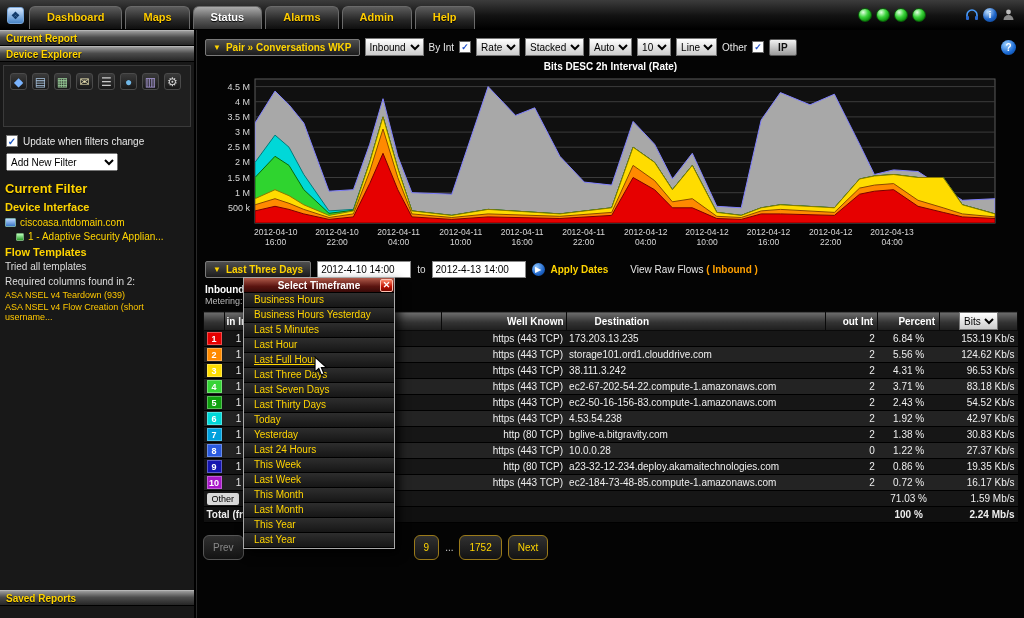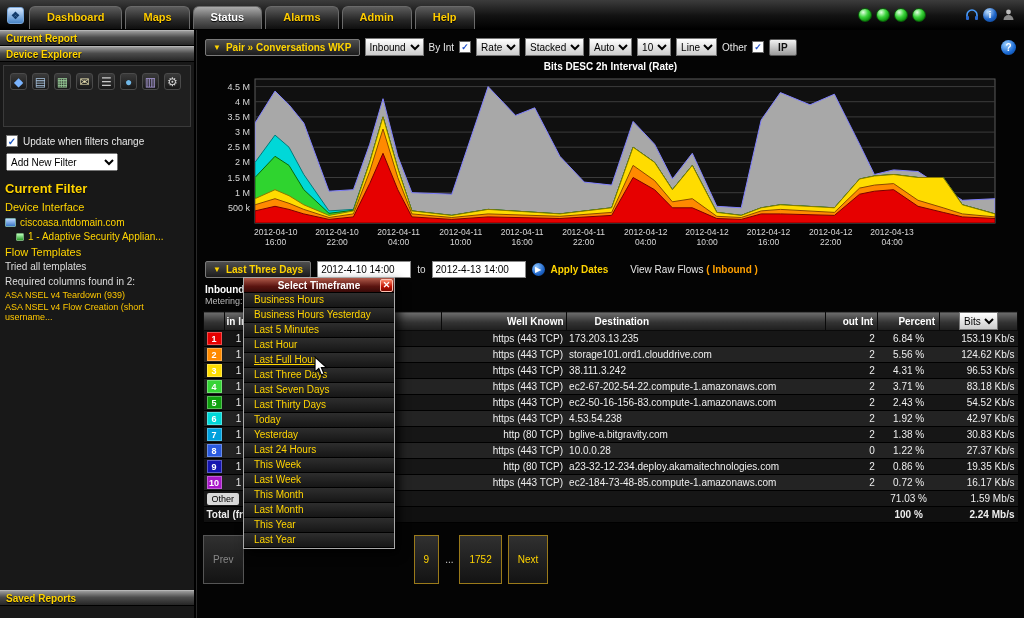--- a/index.html
+++ b/index.html
@@ -26,21 +26,21 @@
   .sidebar{width:196px;flex:0 0 196px;background:#181818;border-right:2px solid #000;display:flex;flex-direction:column;font-size:10px}
   .sbar{height:16px;line-height:15px;padding-left:6px;font-size:10px;font-weight:bold;color:#ffd400;background:linear-gradient(#9d9d9d,#4c4c4c 45%,#262626);border-top:1px solid #b5b5b5;border-bottom:1px solid #000;cursor:pointer;text-shadow:0 1px 1px #000}
   .icon-strip{display:flex;flex-wrap:wrap;gap:5px;align-content:flex-start;padding:7px 6px;border:1px solid #3a3a3a;margin:3px;min-height:62px;background:#1f1f1f}
   .sicon{width:17px;height:17px;display:flex;align-items:center;justify-content:center;font-size:12px;border-radius:3px;background:linear-gradient(#3a3a3a,#181818);border:1px solid #4a4a4a;cursor:pointer}
   .report-row{display:flex;align-items:center;gap:5px;padding:8px 6px 2px;color:#e8e8e8}
   .report-row input{width:106px;height:16px;font-size:10px;border:1px solid #888;background:#fff;color:#000;padding:0 3px}
   .cb-row{display:flex;gap:5px;align-items:center;padding:5px 6px;color:#e8e8e8}
   .checkbox{width:12px;height:12px;background:#fff;border:1px solid #777;color:#1a56c4;font-size:10px;line-height:11px;text-align:center;font-weight:bold;cursor:pointer}
   .filter-select{margin:1px 6px 2px;width:112px;font-size:10px;height:18px}
   .cf-title{color:#ffd400;font-weight:bold;font-size:13px;padding:8px 5px 2px;text-shadow:0 1px 1px #000}
-  .cf-sub{color:#ffd400;font-weight:normal;font-size:11px;padding:3px 5px 1px}
+  .cf-sub{color:#ffd400;font-weight:bold;font-size:11px;padding:3px 5px 1px}
   .dev-row{display:flex;gap:4px;align-items:center;color:#ffd400;padding:3px 5px 1px;font-size:10px;cursor:pointer}
   .dev-icon{width:11px;height:9px;background:linear-gradient(#bcd8ff,#3a78c8);border:1px solid #7aa;border-radius:1px}
   .if-icon{width:8px;height:8px;background:linear-gradient(#b8ffb8,#2a9a2a);border:1px solid #7a7;border-radius:1px}
   .dev-sub{display:flex;gap:4px;align-items:center;color:#ffd400;padding:2px 5px 1px 16px;font-size:10px;cursor:pointer}
   .cf-text{color:#ddd;padding:2px 5px;font-size:10px}
   .cf-link{color:#ffc800;padding:1px 5px;font-size:9px;cursor:pointer}
   .saved-bar{margin-top:auto;margin-bottom:12px}
 
   
   .main{flex:1;position:relative;background:#040404;overflow:hidden;border-left:1px solid #2a2a2a}
@@ -79,21 +79,21 @@
   .c-wk{text-align:right;color:#ffd400}
   .c-dest{color:#ffd400;cursor:pointer}
   .c-out{text-align:right;padding-right:18px}
   .c-pct{text-align:center}
   .c-bits{text-align:right}
   .other-chip{display:inline-block;background:#d8d8d8;color:#000;border-radius:2px;padding:0 5px;font-size:9px;line-height:12px;margin-right:4px}
   tr.totalrow td{font-weight:bold;border-top:1px solid #666;background:#101010}
   th select{font-size:9px;height:15px}
 
   .pagination{display:flex;gap:6px;align-items:center;margin:12px 6px;font-size:10px}
-  .pgbtn{background:linear-gradient(#303030,#131313);border:1px solid #9a7a1a;color:#ffd400;padding:18px 9px;border-radius:0;font-size:10px;cursor:pointer}
+  .pgbtn{background:linear-gradient(#303030,#131313);border:1px solid #9a7a1a;color:#ffd400;padding:6px 9px;border-radius:6px;font-size:10px;cursor:pointer}
   .pgbtn.disabled{color:#888;border-color:#555;cursor:default}
   .pg-ellipsis{color:#ccc}
   .pg-spacer{width:158px}
 
   
   .popup{position:absolute;left:46px;top:247px;width:152px;background:#111;border:1px solid #a8a8a8;box-shadow:4px 5px 9px rgba(0,0,0,.85);z-index:20}
   .popup-title{position:relative;height:15px;background:linear-gradient(#b05a4a,#5a1410 60%,#380a08);color:#fff;font-size:10px;font-weight:bold;text-align:center;line-height:15px;border-bottom:1px solid #000;cursor:move}
   .popup-close{position:absolute;right:1px;top:1px;width:13px;height:13px;background:linear-gradient(#ff8a6a,#c01000 60%,#7a0800);border:1px solid #ffc0b0;color:#fff;font-size:9px;line-height:11px;text-align:center;cursor:pointer;border-radius:2px}
   .tf-item{height:15px;line-height:14px;padding:0 10px;color:#ffd400;font-size:10px;background:linear-gradient(#2e2e2e,#161616);border-bottom:1px solid #000;cursor:pointer;white-space:nowrap;overflow:hidden}
   .tf-item.hov{text-decoration:underline}

